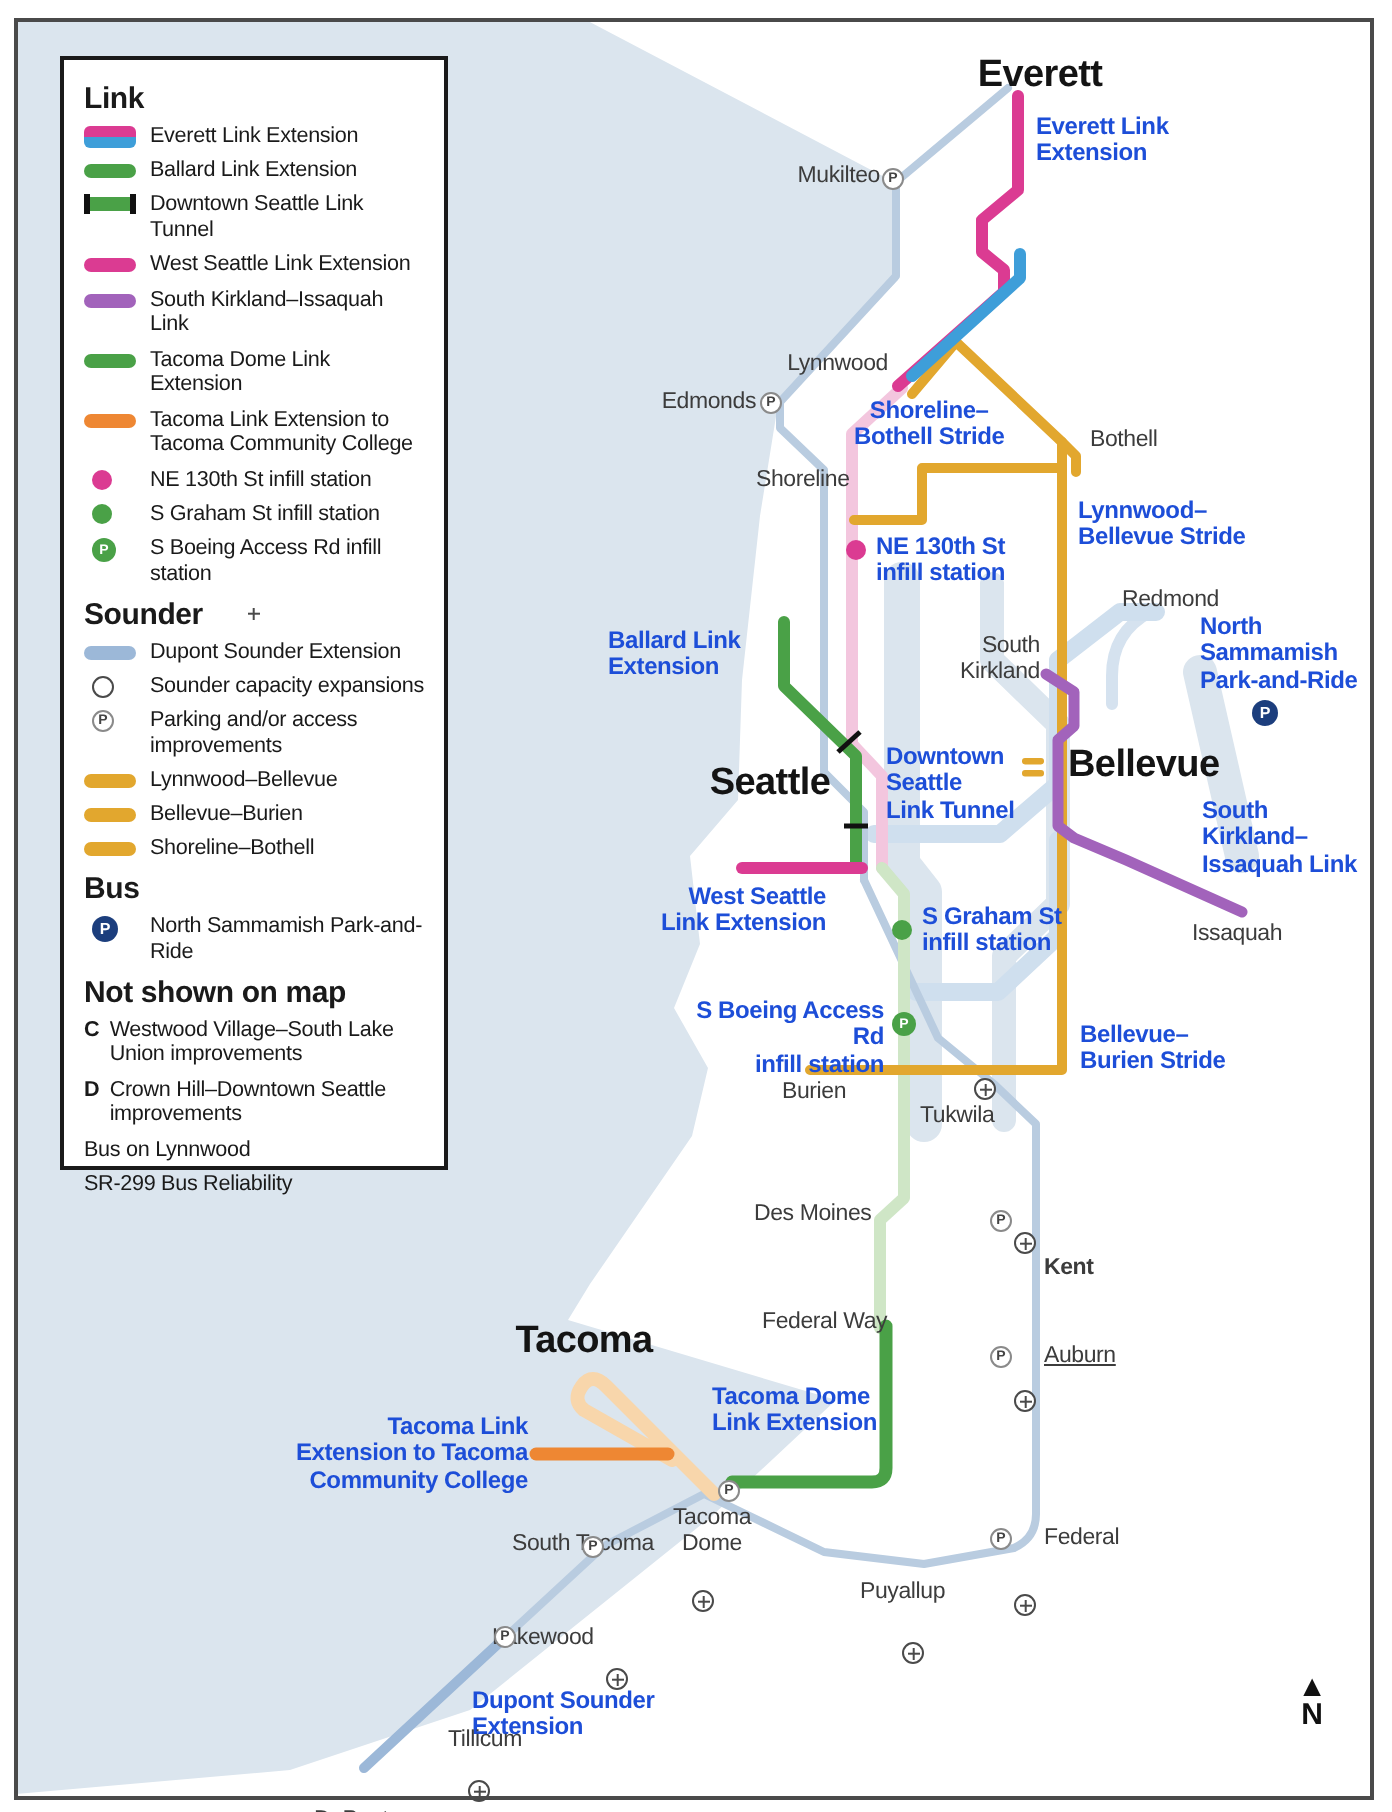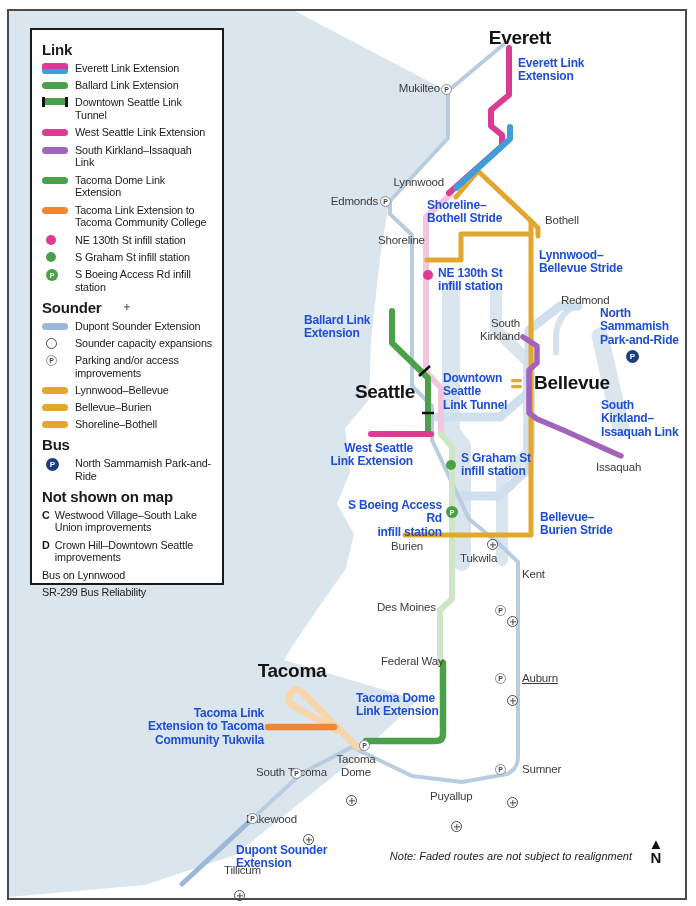--- a/index.html
+++ b/index.html
@@ -219,21 +219,21 @@
       </div>
   </div>
 
   <div class="lbl city" style="left:460px;top:27px;width:120px;text-align:center;">Everett</div>
   <div class="lbl city" style="left:330px;top:381px;width:110px;text-align:center;">Seattle</div>
   <div class="lbl city" style="left:534px;top:372px;width:110px;text-align:left;">Bellevue</div>
   <div class="lbl city" style="left:242px;top:660px;width:100px;text-align:center;">Tacoma</div>
 
   <div class="lbl rl" style="left:518px;top:57px;">Everett Link
 Extension</div>
-  <div class="lbl rl" style="left:427px;top:199px;">Shoreline–
+  <div class="lbl rl" style="left:427px;top:199px;text-align:center;">Shoreline–
 Bothell Stride</div>
   <div class="lbl rl" style="left:438px;top:267px;">NE 130th St
 infill station</div>
   <div class="lbl rl" style="left:539px;top:249px;">Lynnwood–
 Bellevue Stride</div>
   <div class="lbl rl" style="left:304px;top:314px;">Ballard Link
 Extension</div>
   <div class="lbl rl" style="left:600px;top:307px;">North
 Sammamish
 Park-and-Ride</div>
@@ -248,49 +248,48 @@
 infill station</div>
   <div class="lbl rl" style="left:540px;top:511px;">Bellevue–
 Burien Stride</div>
   <div class="lbl rl" style="left:601px;top:399px;">South
 Kirkland–
 Issaquah Link</div>
   <div class="lbl rl" style="left:356px;top:692px;">Tacoma Dome
 Link Extension</div>
   <div class="lbl rl" style="left:138px;top:707px;width:126px;text-align:right;">Tacoma Link
 Extension to Tacoma
-Community Tukwila</div>
+Community College</div>
   <div class="lbl rl" style="left:236px;top:844px;">Dupont Sounder
 Extension</div>
 
   <div class="lbl pl" style="left:390px;top:82px;width:50px;text-align:right;">Mukilteo</div>
   <div class="lbl pl" style="left:392px;top:176px;width:52px;text-align:right;">Lynnwood</div>
   <div class="lbl pl" style="left:328px;top:195px;width:50px;text-align:right;">Edmonds</div>
   <div class="lbl pl" style="left:378px;top:234px;">Shoreline</div>
   <div class="lbl pl" style="left:545px;top:214px;">Bothell</div>
   <div class="lbl pl" style="left:561px;top:294px;">Redmond</div>
   <div class="lbl pl" style="left:470px;top:317px;width:50px;text-align:right;">South
 Kirkland</div>
   <div class="lbl pl" style="left:596px;top:461px;">Issaquah</div>
   <div class="lbl pl" style="left:391px;top:540px;">Burien</div>
   <div class="lbl pl" style="left:460px;top:552px;">Tukwila</div>
   <div class="lbl pl" style="left:377px;top:601px;">Des Moines</div>
-  <div class="lbl pl" style="left:522px;top:568px;">Kent</div>
+  <div class="lbl pl" style="left:522px;top:628px;font-weight:bold;">Kent</div>
   <div class="lbl pl" style="left:381px;top:655px;">Federal Way</div>
   <div class="lbl pl" style="left:522px;top:672px;text-decoration:underline;">Auburn</div>
   <div class="lbl pl" style="left:330px;top:753px;width:52px;text-align:center;">Tacoma
 Dome</div>
-  <div class="lbl pl" style="left:522px;top:763px;">Sumner</div>
+  <div class="lbl pl" style="left:522px;top:763px;">Federal</div>
   <div class="lbl pl" style="left:430px;top:790px;">Puyallup</div>
   <div class="lbl pl" style="left:216px;top:766px;margin-left:40px;">South Tacoma</div>
   <div class="lbl pl" style="left:246px;top:813px;">Lakewood</div>
   <div class="lbl pl" style="left:180px;top:864px;margin-left:44px;">Tillicum</div>
   <div class="lbl pl" style="left:157px;top:904px;">DuPont</div>
 
-  <div class="lbl note" style="left:380px;top:850px;width:252px;text-align:right;">Note: Faded routes are not subject to realignment</div>
   <div id="north">
     <div class="tri">▲</div>
     <div class="n">N</div>
   </div>
 
   <span class="ic pc" style="left:441px;top:84px;">P</span>
   <span class="ic pc" style="left:380px;top:196px;">P</span>
   <span class="ic dotp" style="left:423px;top:270px;"></span>
   <span class="ic dotg" style="left:446px;top:460px;"></span>
   <span class="ic dotgp" style="left:446px;top:506px;">P</span>

